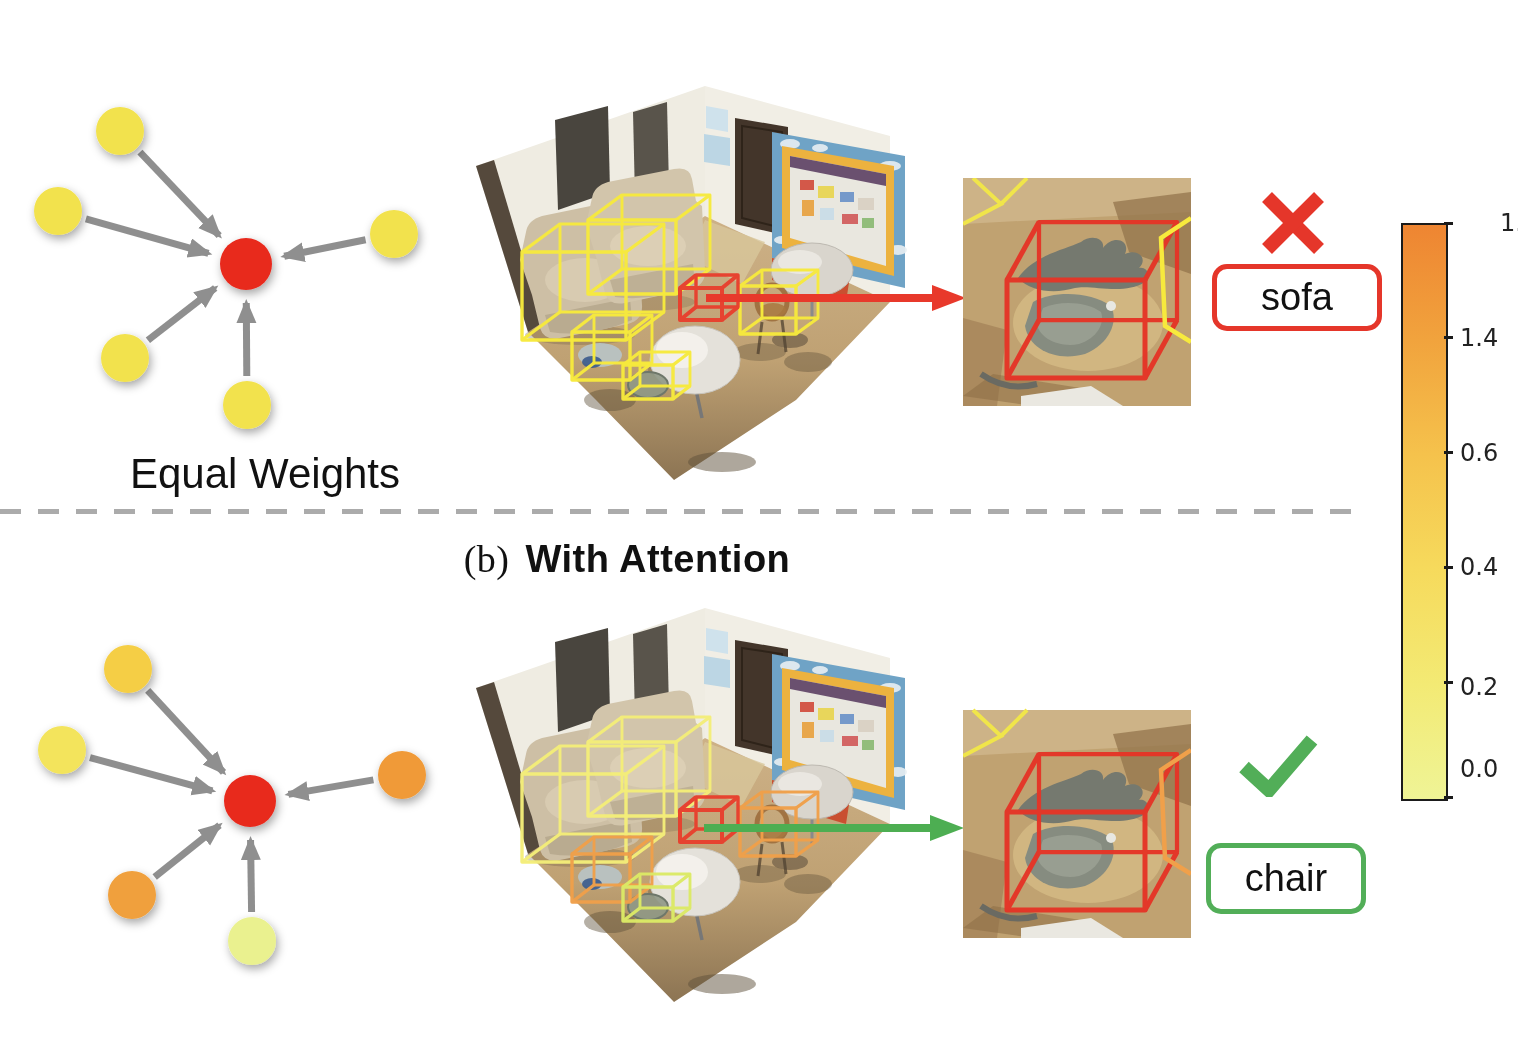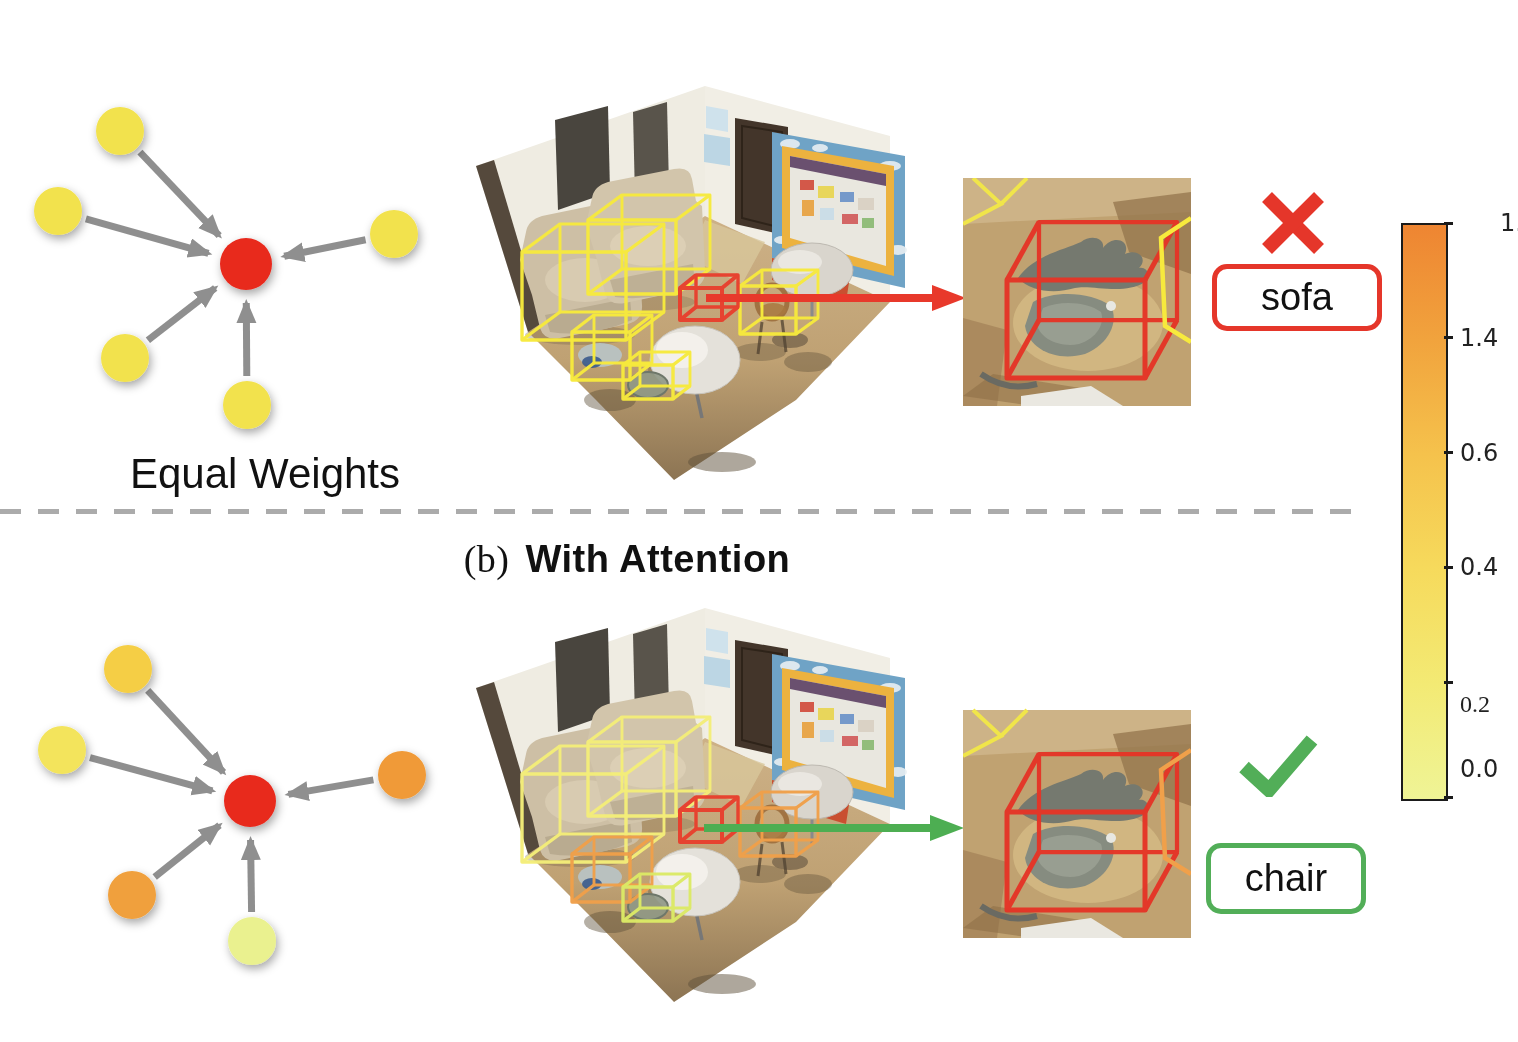--- a/index.html
+++ b/index.html
@@ -397,18 +397,18 @@
   <div id="cbar-ticks" class="abs" style="left:0;top:0;width:0;height:0;">
       <div class="cbar-tick" style="left: 1444px; top: 221.5px;"></div>
       <div class="cbar-lab" style="left: 1460px; top: 209px; margin-left: 40px;">1.0</div>
       <div class="cbar-tick" style="left: 1444px; top: 336.3px;"></div>
       <div class="cbar-lab" style="left: 1460px; top: 323.8px;">1.4</div>
       <div class="cbar-tick" style="left: 1444px; top: 451.1px;"></div>
       <div class="cbar-lab" style="left: 1460px; top: 438.6px; text-align: right;">0.6</div>
       <div class="cbar-tick" style="left: 1444px; top: 565.9px;"></div>
       <div class="cbar-lab" style="left: 1460px; top: 553.4px;">0.4</div>
       <div class="cbar-tick" style="left: 1444px; top: 680.7px;"></div>
-      <div class="cbar-lab" style="left: 1460px; top: 690px; font-family: Liberation Serif, serif;">0.2</div>
+      <div class="cbar-lab" style="left: 1460px; top: 673px;">0.2</div>
       <div class="cbar-tick" style="left: 1444px; top: 795.5px;"></div>
       <div class="cbar-lab" style="left: 1460px; top: 755px;">0.0</div>
     </div>
 
 </div>
 
 </body></html>

